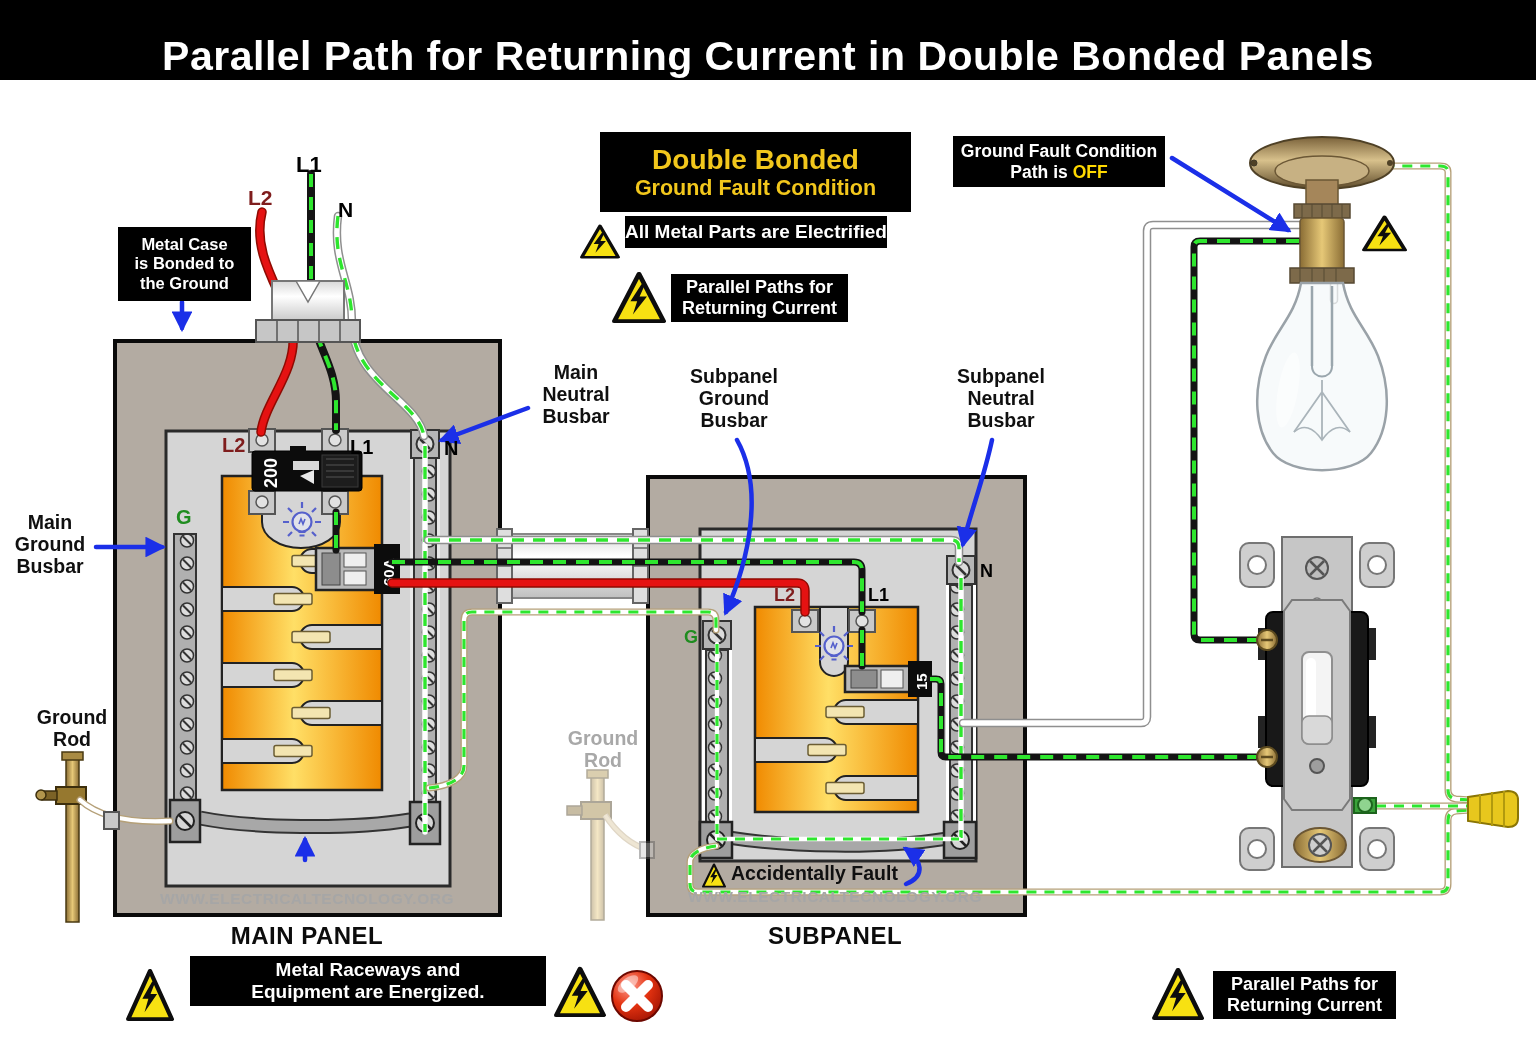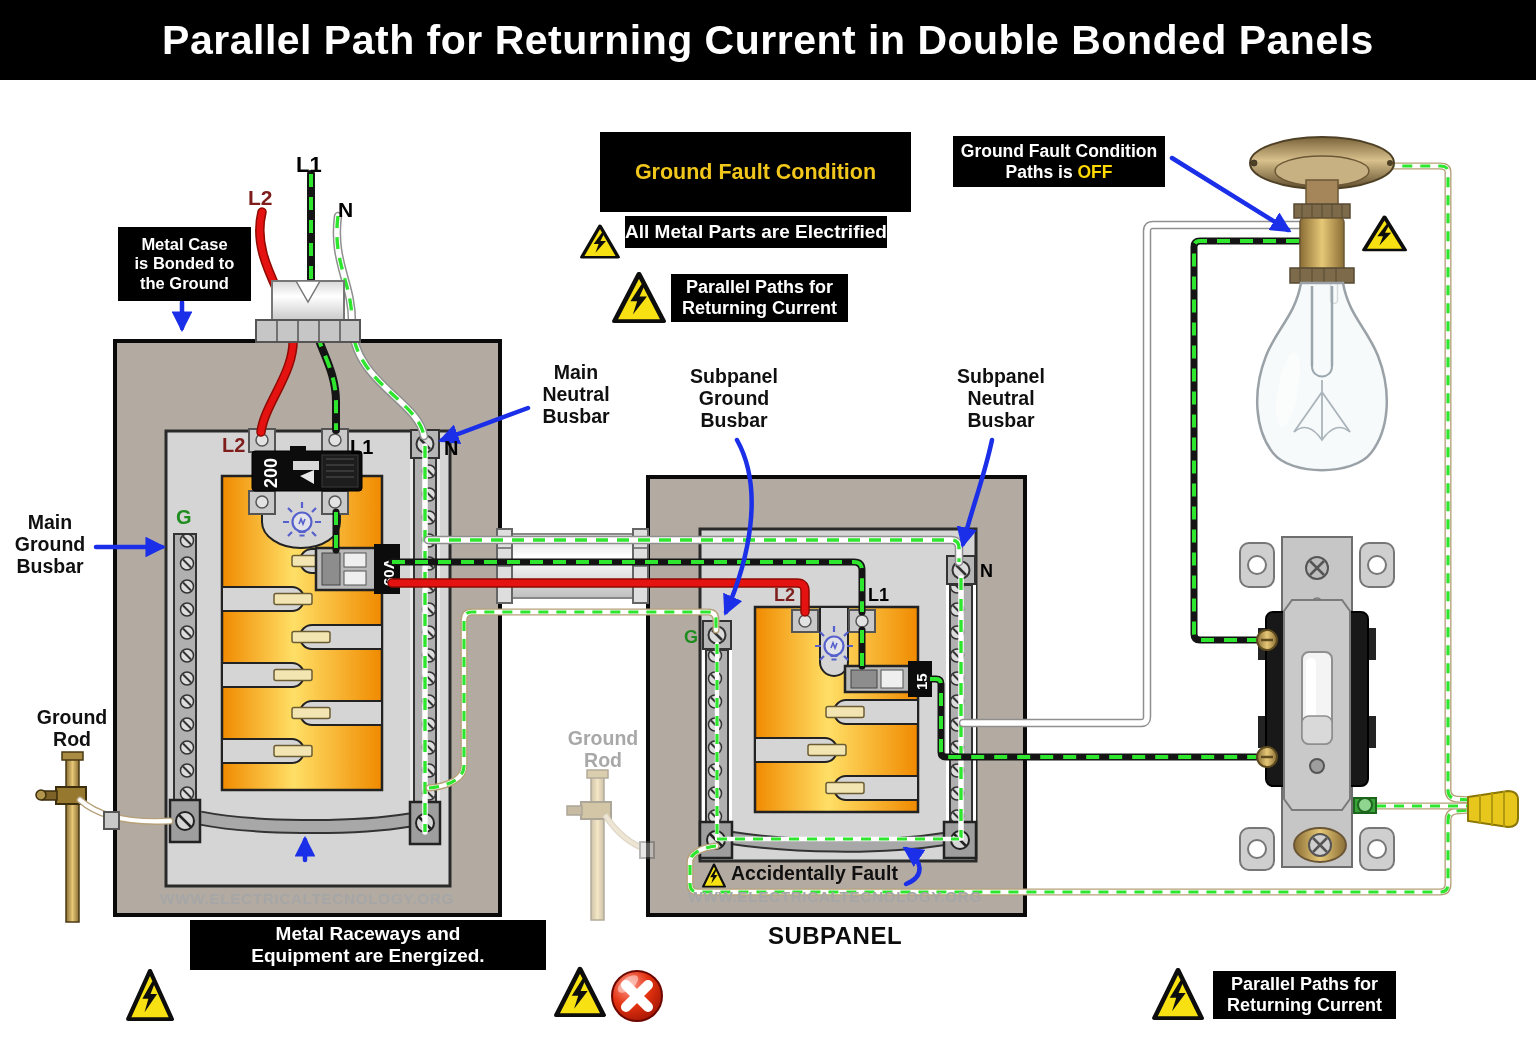--- a/index.html
+++ b/index.html
@@ -1,19 +1,19 @@
 <!DOCTYPE html>
 <html><head>
 <meta charset="utf-8">
 <style>
   html,body{margin:0;padding:0;background:#fff;}
   .stage{position:relative;width:1536px;height:1056px;background:#ffffff;overflow:hidden;
          font-family:"Liberation Sans",sans-serif;}
   .titlebar{position:absolute;left:0;top:0;width:1536px;height:80px;background:#000;
-            display:flex;align-items:center;justify-content:center;}
+            display:flex;align-items:flex-end;justify-content:center;}
   .titlebar span{color:#fff;font-weight:bold;font-size:41px;letter-spacing:.5px;}
   svg.art{position:absolute;left:0;top:0;}
   
   .hotC{fill:none;stroke:#141414;stroke-width:8;stroke-linejoin:round;stroke-linecap:round;}
   .hot7{stroke-width:7;}
   .dashG{fill:none;stroke:#2ee62e;stroke-width:4;stroke-dasharray:13 10;stroke-linejoin:round;}
   .neuC{fill:none;stroke:#8f8f8f;stroke-width:8.5;stroke-linejoin:round;stroke-linecap:round;}
   .neuW{fill:none;stroke:#fff;stroke-width:5.5;stroke-linejoin:round;stroke-linecap:round;}
   .dashGn{fill:none;stroke:#2ee62e;stroke-width:3.4;stroke-dasharray:12 9;stroke-linejoin:round;}
   .gndC{fill:none;stroke:#b5a078;stroke-width:7;stroke-linejoin:round;stroke-linecap:round;}
@@ -456,35 +456,36 @@
     </g>
   </svg>
 
   <div class="blackbox" style="left:118px;top:227px;width:133px;height:74px;font-size:16.5px;">
     <span>Metal Case
 is Bonded to
 the Ground</span>
   </div>
 
   <div class="blackbox" style="left:600px;top:132px;width:311px;height:80px;">
+    <span class="banner-h">Double Bonded</span>
     <span class="banner-s">Ground Fault Condition</span>
   </div>
 
   <div class="blackbox" style="left:625px;top:216px;width:262px;height:32px;font-size:19px;">
     <span>All Metal Parts are Electrified</span>
   </div>
 
   <div class="blackbox" style="left:671px;top:274px;width:177px;height:48px;font-size:18px;">
     <span>Parallel Paths for
 Returning Current</span>
   </div>
 
   <div class="blackbox" style="left:953px;top:136px;width:212px;height:51px;font-size:17.5px;">
     <span>Ground Fault Condition</span>
-    <span><span>Paths is</span>&nbsp;<span style="color:#ffd900">OFF</span></span>
+    <span><span>Path is</span>&nbsp;<span style="color:#ffd900">OFF</span></span>
   </div>
 
   <div class="tag" style="left:516px;top:362px;width:120px;">Main
 Neutral
 Busbar</div>
   <div class="tag" style="left:674px;top:366px;width:120px;">Subpanel
 Ground
 Busbar</div>
   <div class="tag" style="left:941px;top:366px;width:120px;">Subpanel
 Neutral
@@ -496,21 +497,21 @@
 Rod</div>
   <div class="tag" style="left:553px;top:728px;width:100px;color:#a8a8a8;">Ground
 Rod</div>
   <div class="tag" style="left:731px;top:863px;width:170px;text-align:left;">Accidentally Fault</div>
 
   <div class="wm" style="left:157px;top:890px;width:300px;">WWW.ELECTRICALTECNOLOGY.ORG</div>
   <div class="wm" style="left:685px;top:888px;width:300px;">WWW.ELECTRICALTECNOLOGY.ORG</div>
   <div class="caption" style="left:157px;top:922px;width:300px;">MAIN PANEL</div>
   <div class="caption" style="left:685px;top:922px;width:300px;">SUBPANEL</div>
 
-  <div class="blackbox" style="left:190px;top:920px;width:356px;height:50px;font-size:19px;">
+  <div class="blackbox" style="left:190px;top:956px;width:356px;height:50px;font-size:19px;">
     <span>Metal Raceways and
 Equipment are Energized.</span>
   </div>
   <div class="blackbox" style="left:1213px;top:971px;width:183px;height:48px;font-size:18px;">
     <span>Parallel Paths for
 Returning Current</span>
   </div>
 
   <div class="wlabel" style="left:296px;top:152px;font-size:22px;">L1</div>
   <div class="wlabel red" style="left:248px;top:186px;font-size:21px;">L2</div>

